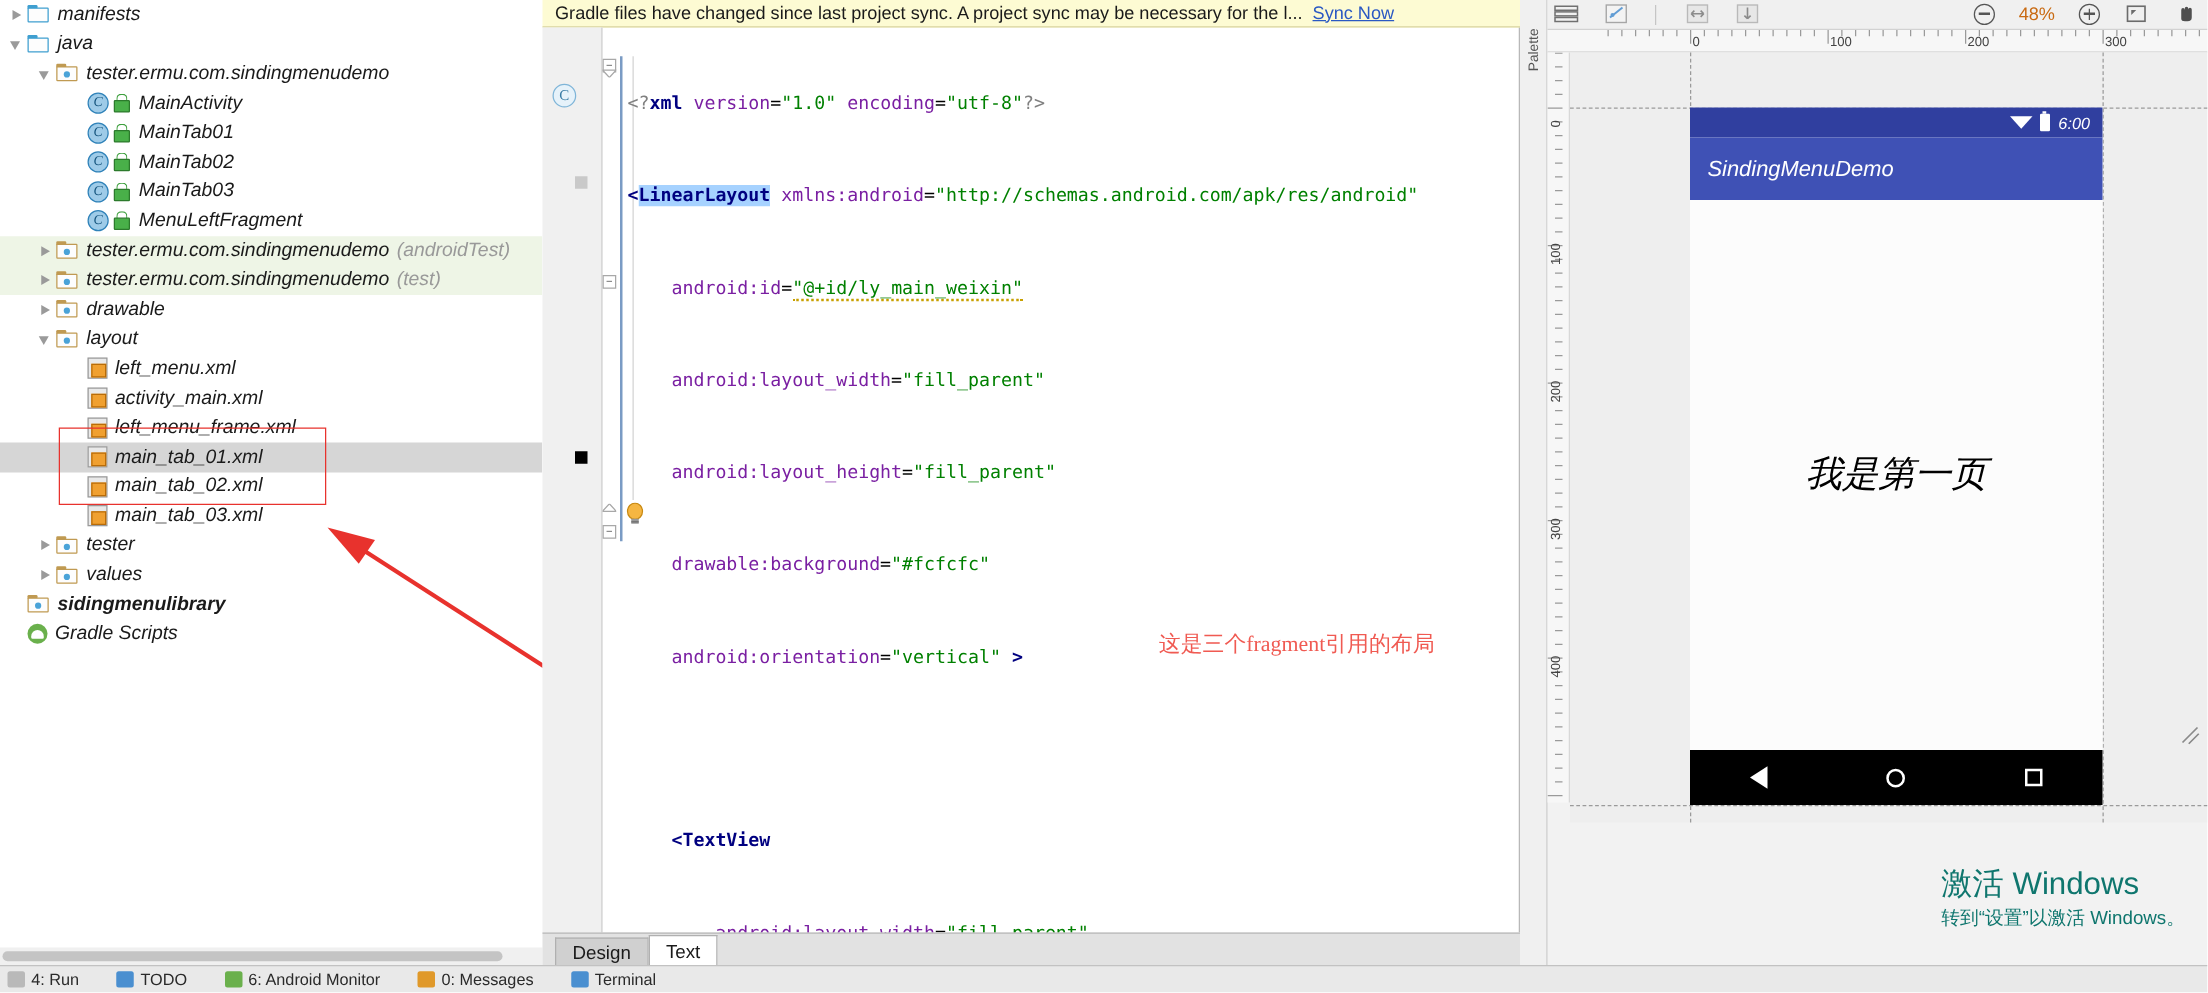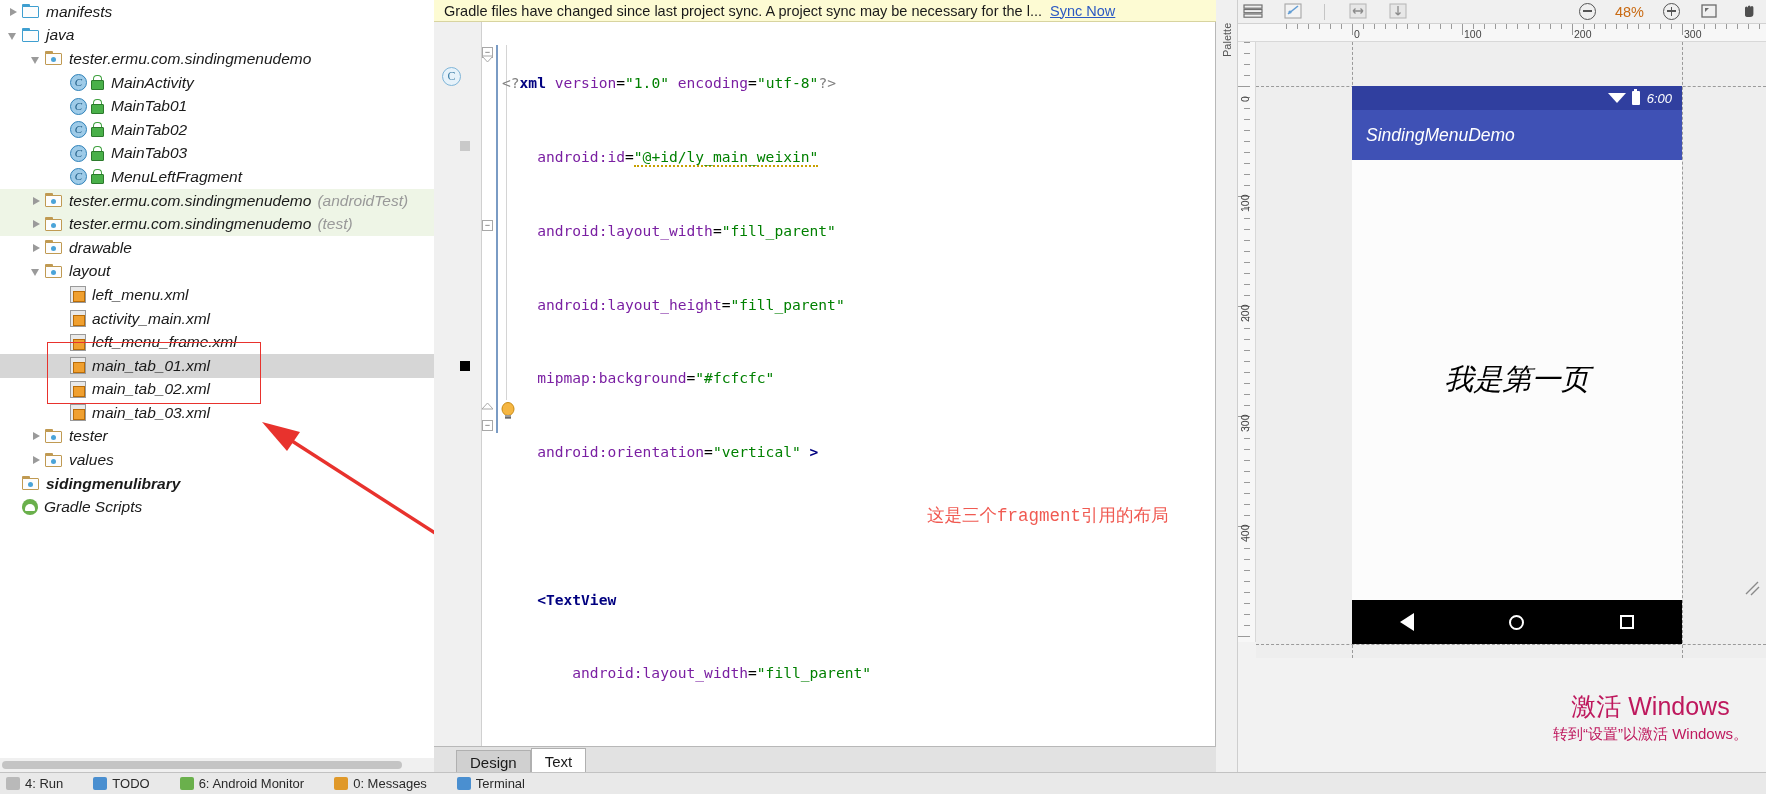--- a/index.html
+++ b/index.html
@@ -282,21 +282,21 @@
     background: #7a9bc4;
   }
   #bulb {
     position: absolute; left: 66px; top: 402px;
     width: 16px; height: 20px;
   }
   #annotation-text {
     position: absolute; left: 493px; top: 503px;
     font-size: 17.5px;
     color: #f05a52;
-    font-family: Liberation Mono, monospace;
+    font-family: Liberation Serif, serif;
     white-space: nowrap;
   }
   #right-mark {
     position: absolute; left: 1200px; top: 22px;
     width: 16px; height: 724px;
     background: #fff;
   }
   .mark-yellow {
     position: absolute; right: 2px;
     width: 11px; height: 10px;
@@ -308,21 +308,21 @@
     background: #e8912a;
   }
 
   
   #editor-tabs {
     position: absolute; left: 434px; top: 746px;
     width: 916px; height: 28px;
     background: #e2e2e2;
     border-top: 1px solid #b8b8b8;
     display: flex; align-items: stretch;
-    padding-left: 22px;
+    padding-left: 10px;
   }
   .ed-tab {
     display: flex; align-items: center;
     padding: 0 13px;
     font-size: 15px;
     color: #1a1a1a;
     border: 1px solid #b0b0b0;
     border-bottom: none;
     background: #d0d0d0;
     margin-top: 3px;
@@ -485,22 +485,22 @@
     width: 15px; height: 15px;
     border: 2px solid #fff;
     border-radius: 50%;
   }
   .nav-recent {
     width: 14px; height: 14px;
     border: 2px solid #fff;
   }
   #win-watermark {
     position: absolute; right: 18px; bottom: 28px;
-    text-align: center;
-    color: #be185d;
+    text-align: left;
+    color: #0f766e;
     pointer-events: none;
   }
   #win-watermark .l1 { font-size: 25px; }
   #win-watermark .l2 { font-size: 15px; margin-top: 2px; }
   #resize-grip {
     position: absolute; right: 4px; bottom: 60px;
     width: 20px; height: 20px;
   }
 
   
@@ -745,24 +745,25 @@
     <div id="vert-guide"></div>
 
     <svg id="bulb" viewBox="0 0 16 20">
       <ellipse cx="8" cy="7" rx="6" ry="6.5" fill="#f5b642" stroke="#c98a12" stroke-width="1"></ellipse>
       <rect x="5" y="13" width="6" height="4" fill="#9a9a9a"></rect>
       <rect x="5" y="15" width="6" height="1" fill="#6a6a6a"></rect>
     </svg>
 
     <div class="code-area">
       <div class="cl"><span class="pi">&lt;?</span><span class="tag">xml</span> <span class="attr">version</span><span class="eq">=</span><span class="val">"1.0"</span> <span class="attr">encoding</span><span class="eq">=</span><span class="val">"utf-8"</span><span class="pi">?&gt;</span></div>
+      <div class="cl"><span class="tag">&lt;</span><span class="tag sel">LinearLayout</span> <span class="attr">xmlns:android</span><span class="eq">=</span><span class="val">"http://schemas.android.com/apk/res/android"</span></div>
       <div class="cl">    <span class="attr">android:id</span><span class="eq">=</span><span class="val squiggle">"@+id/ly_main_weixin"</span></div>
       <div class="cl">    <span class="attr">android:layout_width</span><span class="eq">=</span><span class="val">"fill_parent"</span></div>
       <div class="cl">    <span class="attr">android:layout_height</span><span class="eq">=</span><span class="val">"fill_parent"</span></div>
-      <div class="cl">    <span class="attr">mipmap:background</span><span class="eq">=</span><span class="val">"#fcfcfc"</span></div>
+      <div class="cl">    <span class="attr">drawable:background</span><span class="eq">=</span><span class="val">"#fcfcfc"</span></div>
       <div class="cl">    <span class="attr">android:orientation</span><span class="eq">=</span><span class="val">"vertical"</span> <span class="tag">&gt;</span></div>
       <div class="cl"> </div>
       <div class="cl">    <span class="tag">&lt;TextView</span></div>
       <div class="cl">        <span class="attr">android:layout_width</span><span class="eq">=</span><span class="val">"fill_parent"</span></div>
       
       
       
       
       
       

